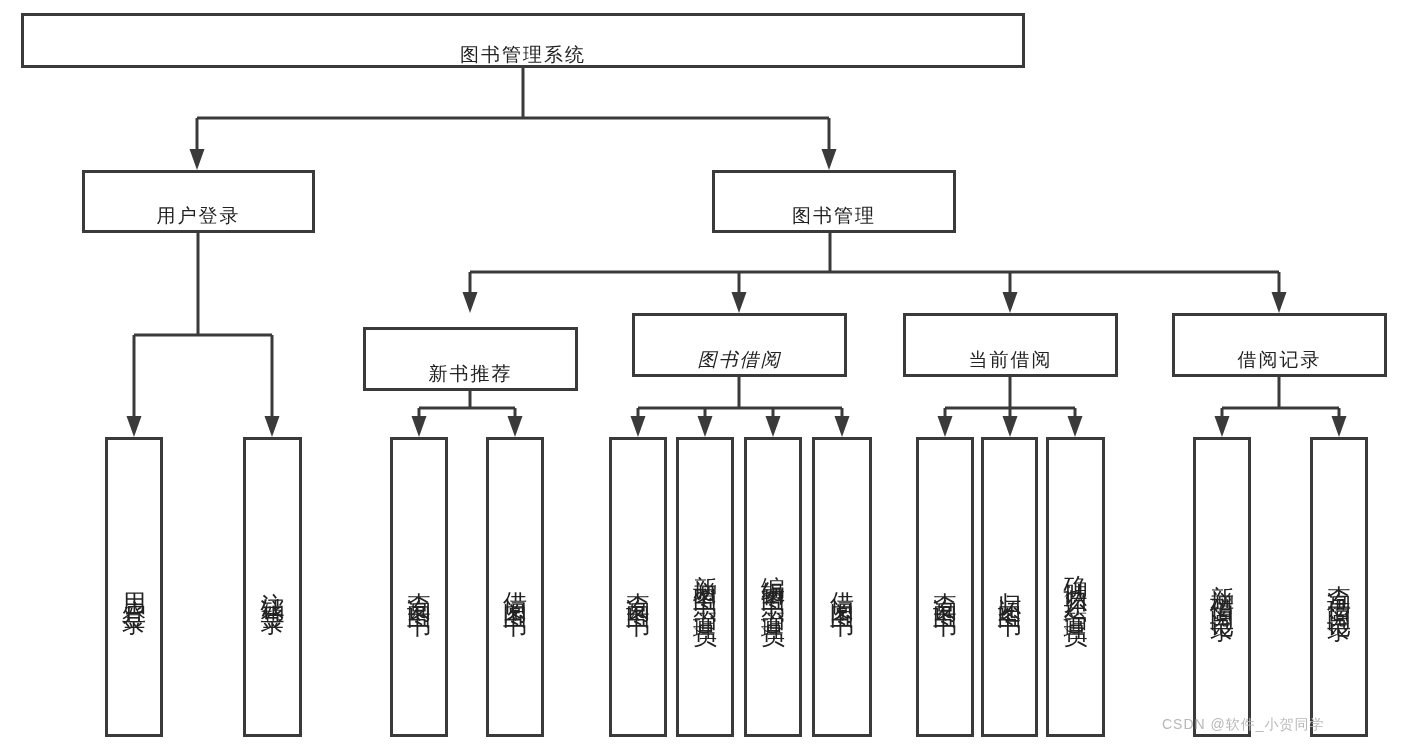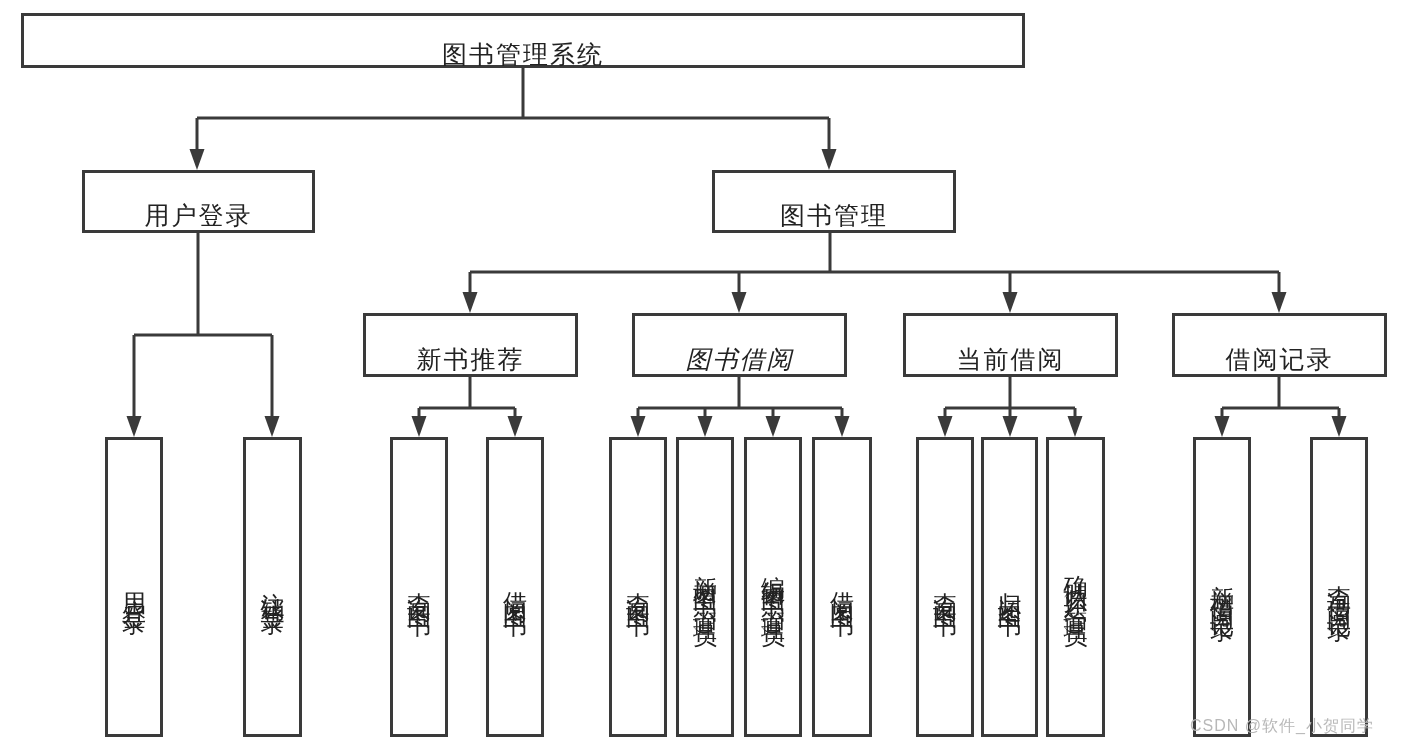--- a/index.html
+++ b/index.html
@@ -22,63 +22,63 @@
   .box{
     position:absolute;
     box-sizing:border-box;
     border:3px solid var(--line);
     background:#fff;
     display:flex;
     align-items:center;
     justify-content:center;
   }
   .h-label{
-    font-size:25px;
+    font-size:19px;
     color:var(--text);
     letter-spacing:2px;
     white-space:nowrap;
     line-height:1;
     margin-top:28px;
   }
   .v-label{
     writing-mode:vertical-rl;
     text-orientation:mixed;
     font-size:24px;
     color:var(--text);
     letter-spacing:7px;
     line-height:1;
     white-space:nowrap;
   }
   
   .n-root{left:21px;top:13px;width:1004px;height:55px;}
   .n-userlogin{left:82px;top:170px;width:233px;height:63px;}
   .n-bookmgmt{left:712px;top:170px;width:244px;height:63px;}
-  .n-newrec{left:363px;top:313px;width:215px;height:64px;}
+  .n-newrec{left:363px;top:327px;width:215px;height:64px;}
   .n-borrow{left:632px;top:313px;width:215px;height:64px;font-style:italic;}
   .n-current{left:903px;top:313px;width:215px;height:64px;}
   .n-records{left:1172px;top:313px;width:215px;height:64px;}
   
   .leaf{top:437px;height:300px;}
   .l-g1a{left:105px;width:58px;}
   .l-g1b{left:243px;width:59px;}
   .l-g2a{left:390px;width:58px;}
   .l-g2b{left:486px;width:58px;}
   .l-g3a{left:609px;width:58px;}
   .l-g3b{left:676px;width:58px;}
   .l-g3c{left:744px;width:58px;}
   .l-g3d{left:812px;width:60px;}
   .l-g4a{left:916px;width:58px;}
   .l-g4b{left:981px;width:57px;}
   .l-g4c{left:1046px;width:59px;}
   .l-g5a{left:1193px;width:58px;}
   .l-g5b{left:1310px;width:58px;}
   #watermark{
     position:absolute;
-    left:1190px;top:716px;
-    font-size:16px;
+    left:1162px;top:716px;
+    font-size:14px;
     color:var(--wm);
     letter-spacing:1px;
     white-space:nowrap;
     z-index:10;
   }
 </style>
 </head>
 <body>
 
 <div id="canvas">

